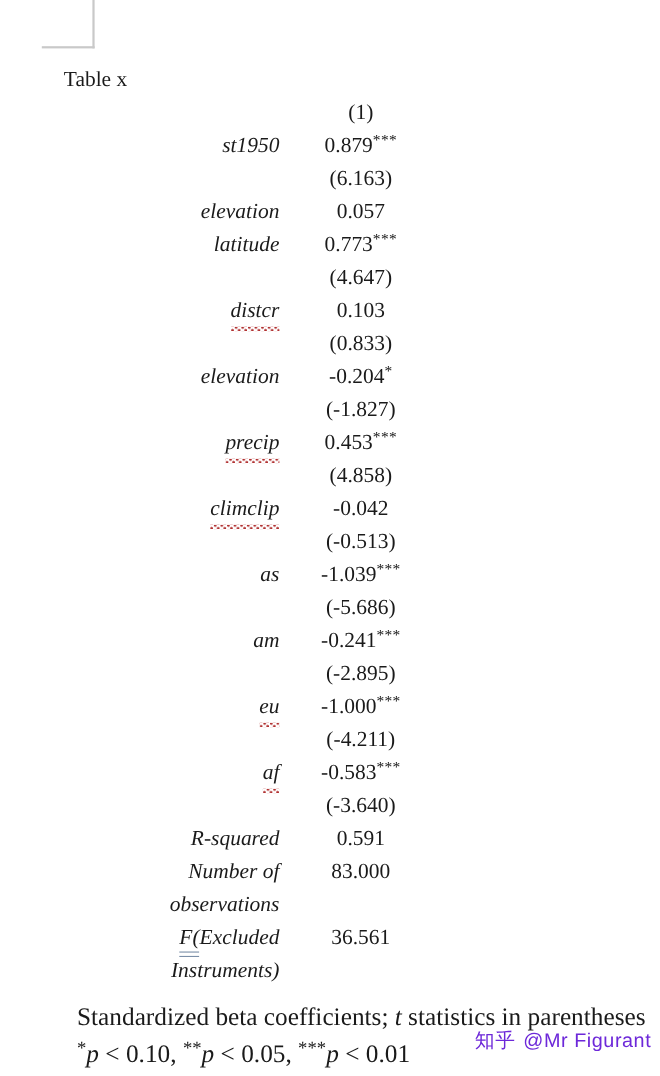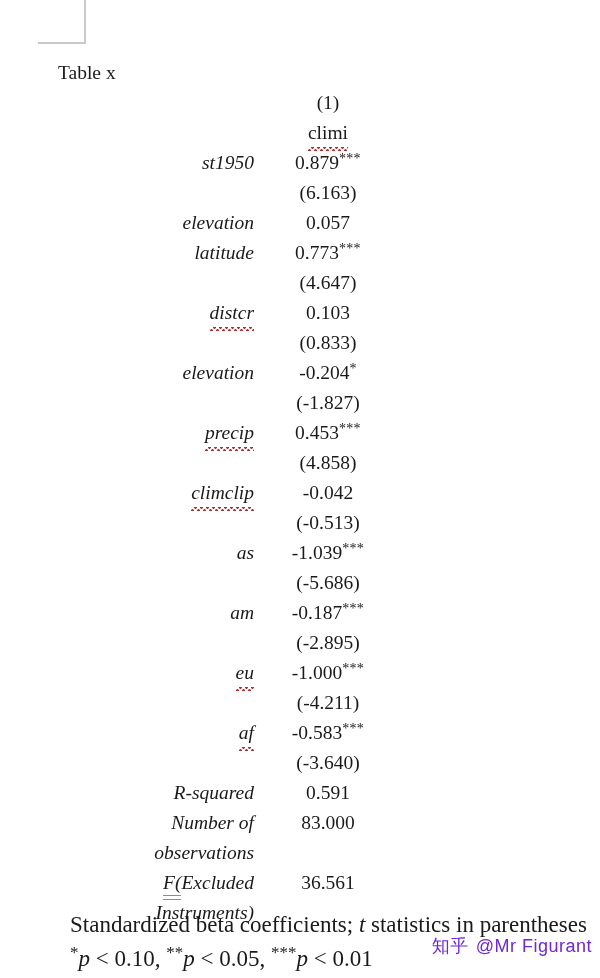--- a/index.html
+++ b/index.html
@@ -182,24 +182,20 @@
       <tr class="r-title rule-top">
         <td class="table-title">Table x</td>
         <td></td>
       </tr>
 
       <tr class="r-head">
         <td class="cell-label"></td>
         <td class="cell-value">(1)</td>
       </tr>
 
-      <tr class="r-head rule-mid">
-        <td class="cell-label"></td>
-        <td class="cell-value"><span class="misspell">climi</span></td>
-      </tr>
 
     <tr class="r-coef">
           <td class="cell-label"><span>st1950</span></td>
           <td class="cell-value"><span>0.879</span><sup class="stars">***</sup></td>
         </tr>
         <tr class="r-se">
           <td class="cell-label"></td>
           <td class="cell-value"><span>(6.163)</span></td>
         </tr>
         <tr class="r-coef">
@@ -249,21 +245,21 @@
         <tr class="r-coef">
           <td class="cell-label"><span>as</span></td>
           <td class="cell-value"><span>-1.039</span><sup class="stars">***</sup></td>
         </tr>
         <tr class="r-se">
           <td class="cell-label"></td>
           <td class="cell-value"><span>(-5.686)</span></td>
         </tr>
         <tr class="r-coef">
           <td class="cell-label"><span>am</span></td>
-          <td class="cell-value"><span>-0.187</span><sup class="stars">***</sup></td>
+          <td class="cell-value"><span>-0.241</span><sup class="stars">***</sup></td>
         </tr>
         <tr class="r-se">
           <td class="cell-label"></td>
           <td class="cell-value"><span>(-2.895)</span></td>
         </tr>
         <tr class="r-coef">
           <td class="cell-label"><span class="misspell">eu</span></td>
           <td class="cell-value"><span>-1.000</span><sup class="stars">***</sup></td>
         </tr>
         <tr class="r-se">

